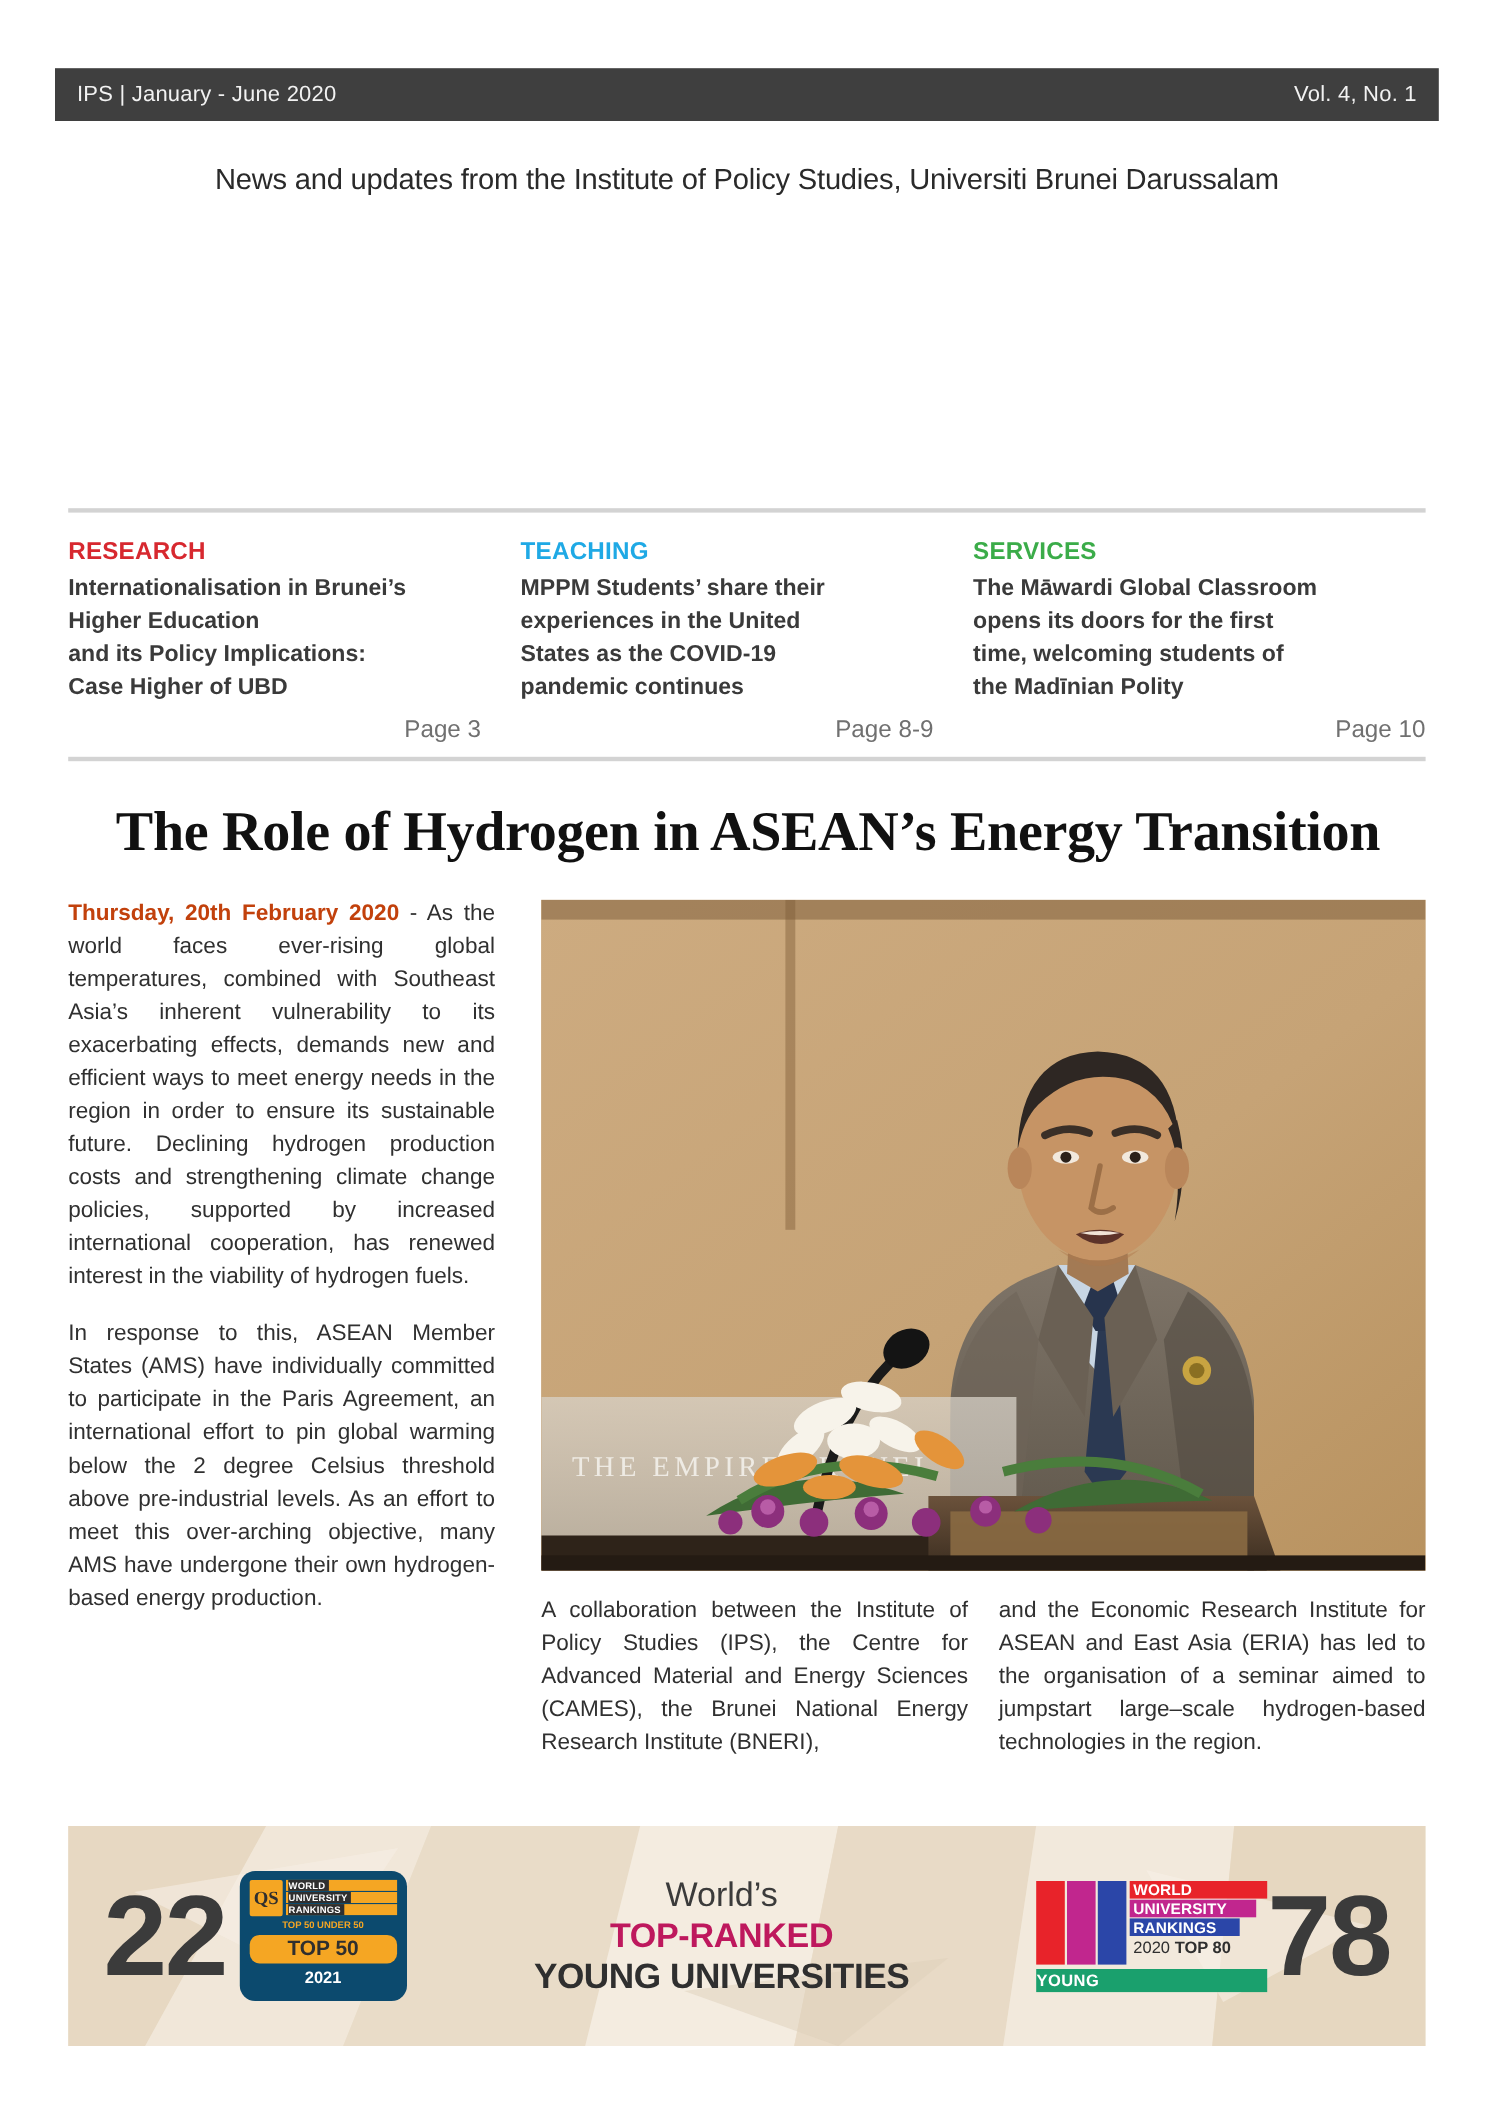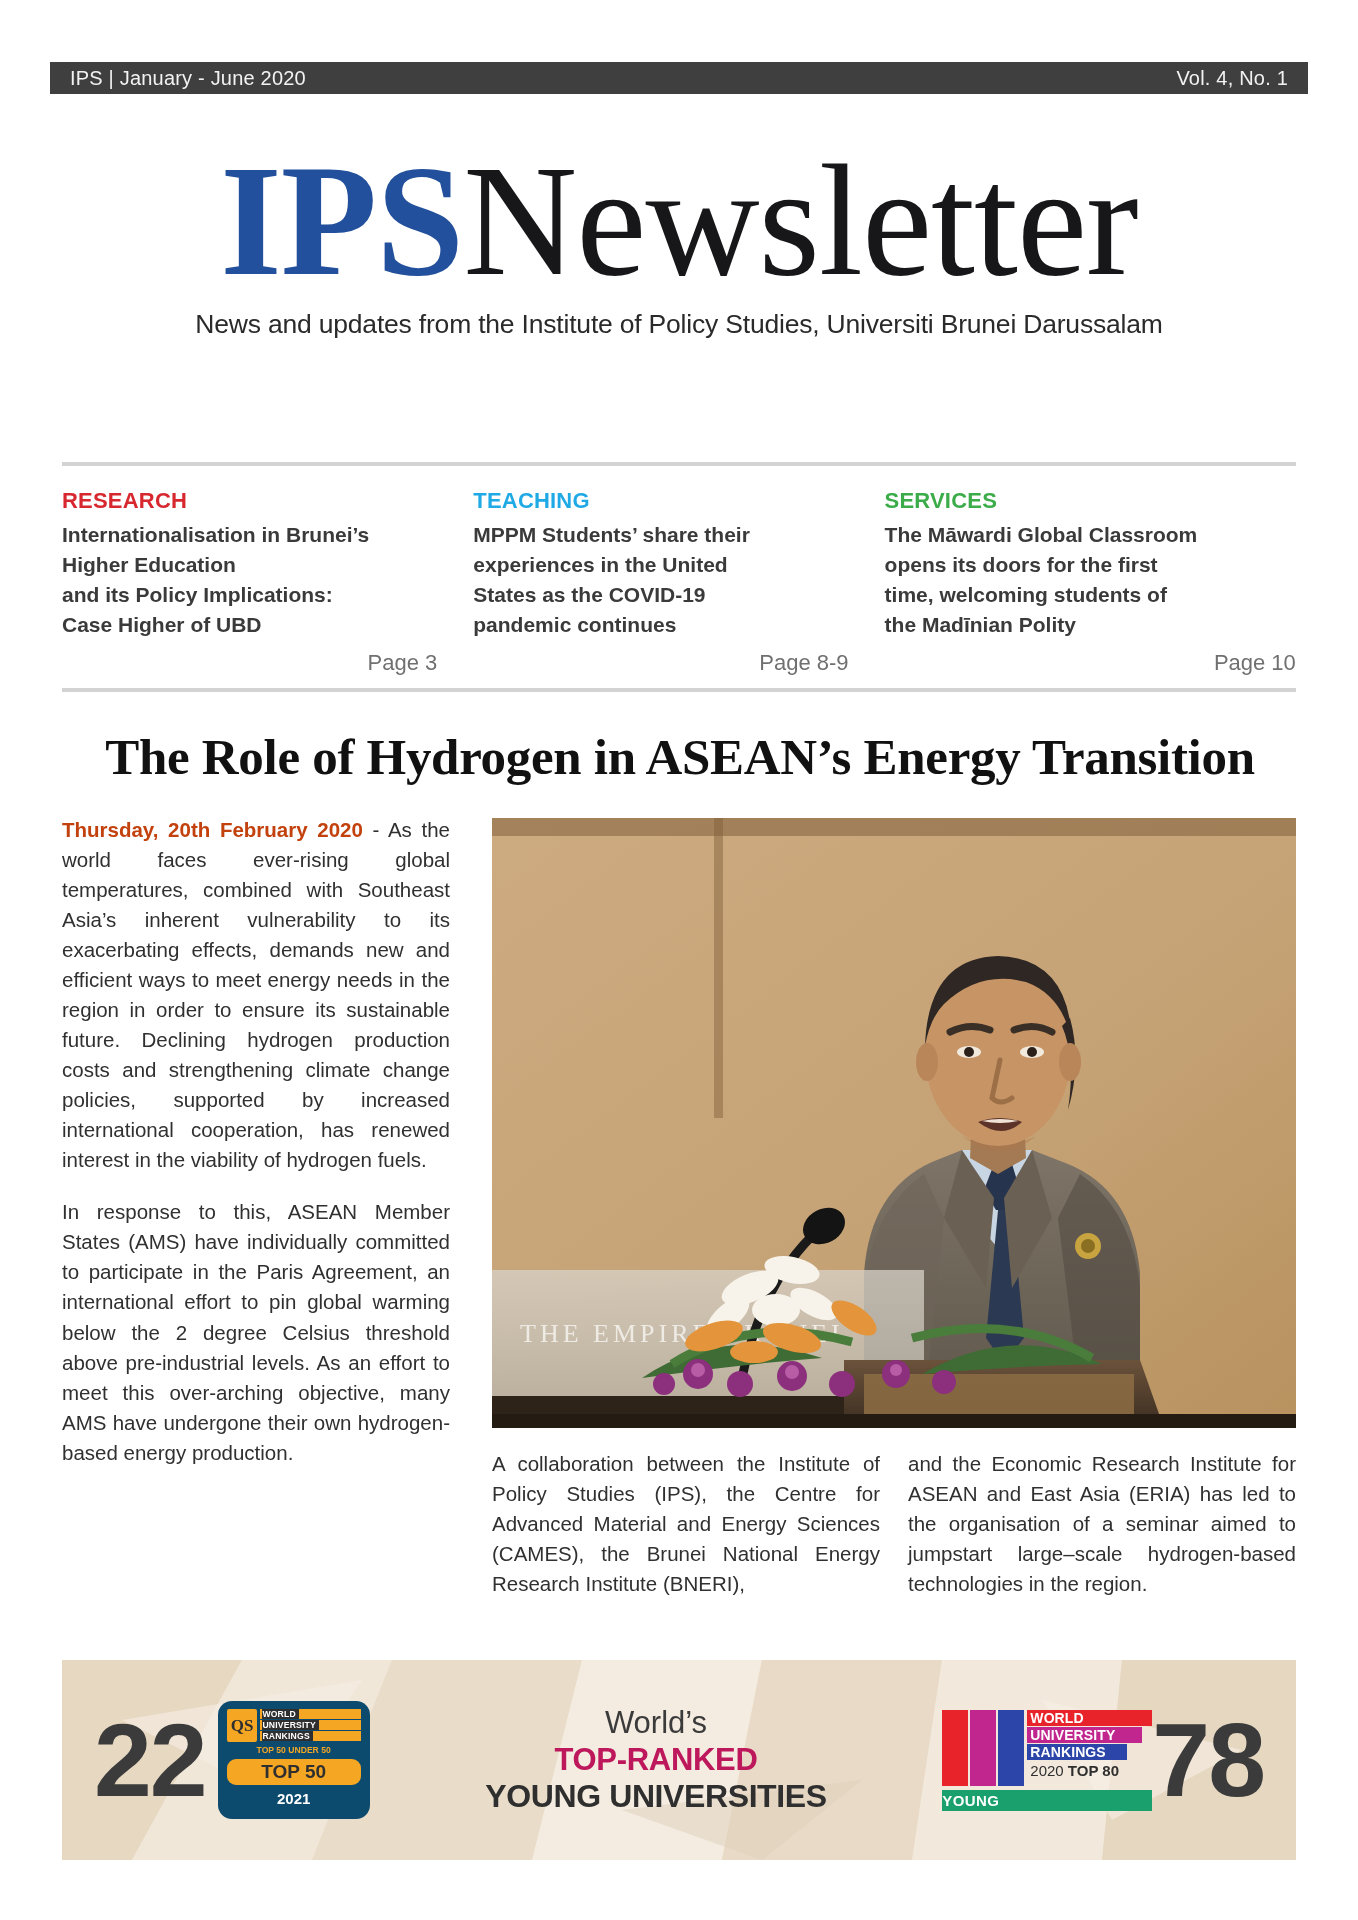--- a/index.html
+++ b/index.html
@@ -6,21 +6,21 @@
   html, body {
     width: 1358px; height: 1920px;
     background: #ffffff;
     font-family: "Liberation Sans", sans-serif;
     overflow: hidden;
   }
   .page { position: relative; width: 1358px; height: 1920px; background:#fff; }
 
   
   .topbar {
-    position:absolute; left:50px; top:62px; width:1258px; height:32px;
+    position:absolute; left:50px; top:62px; width:1258px; height:48px;
     background:#3f3f3f; display:flex; align-items:center;
     justify-content:space-between; padding:0 20px;
   }
   .topbar span { color:#f2f2f2; font-size:20px; letter-spacing:.2px; }
 
   
   .masthead {
     position:absolute; left:50px; top:140px; width:1258px;
     text-align:center;
   }
@@ -154,21 +154,20 @@
 <body>
 
 <div class="page">
 
   <div class="topbar">
     <span>IPS | January - June 2020</span>
     <span>Vol. 4, No. 1</span>
   </div>
 
   <div class="masthead">
-    <div class="mast-title"><span class="mast-ips">IPS</span><span class="mast-news">Newsletter</span></div>
     <div class="mast-sub">News and updates from the Institute of Policy Studies, Universiti Brunei Darussalam</div>
   </div>
 
   <div class="rule r1"></div>
   <div class="rule r2"></div>
 
   <div class="teasers">
 
     <div class="teaser">
       <div class="t-kicker research">RESEARCH</div>

